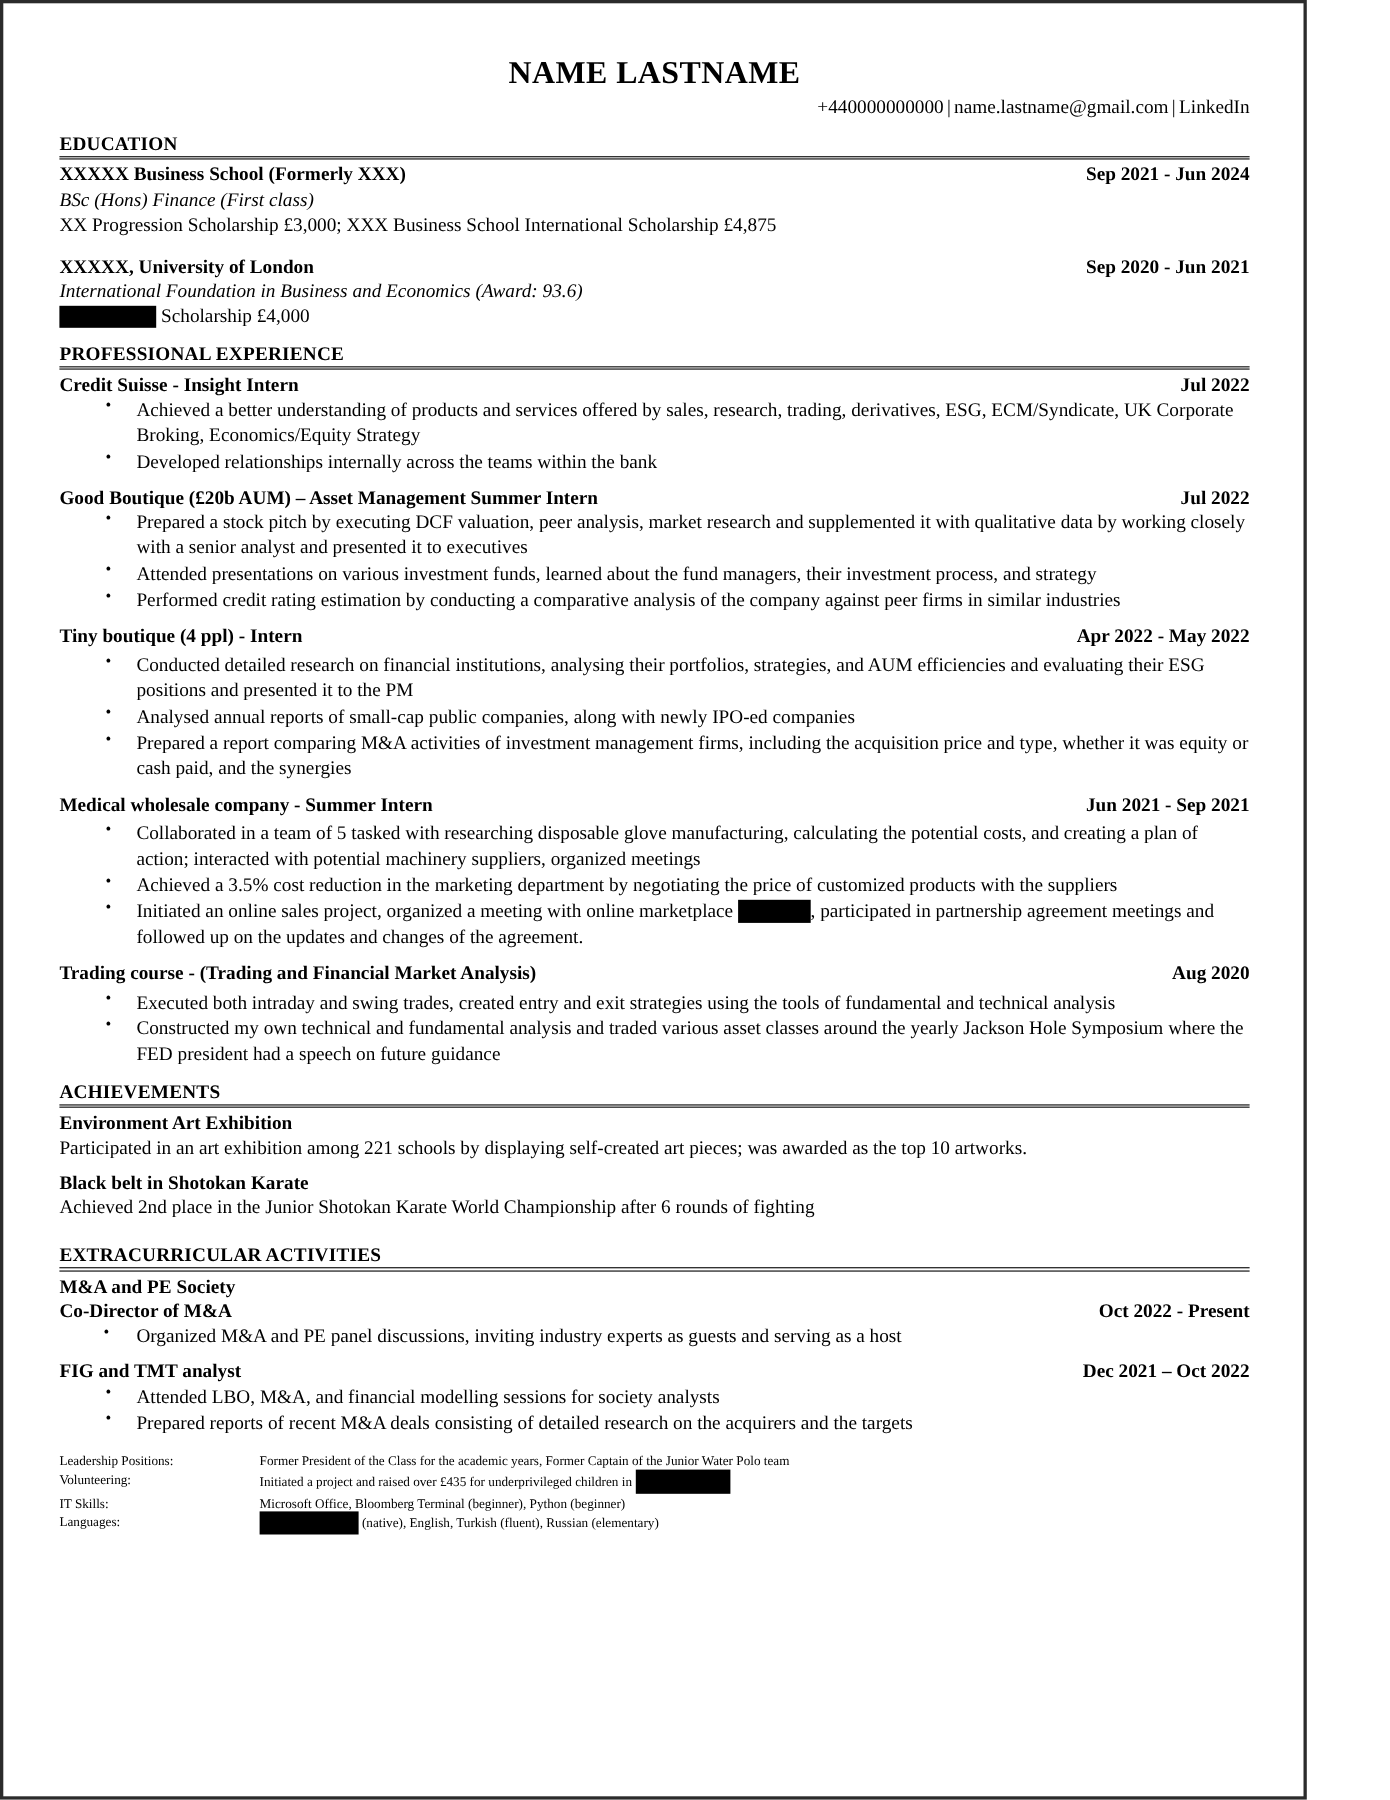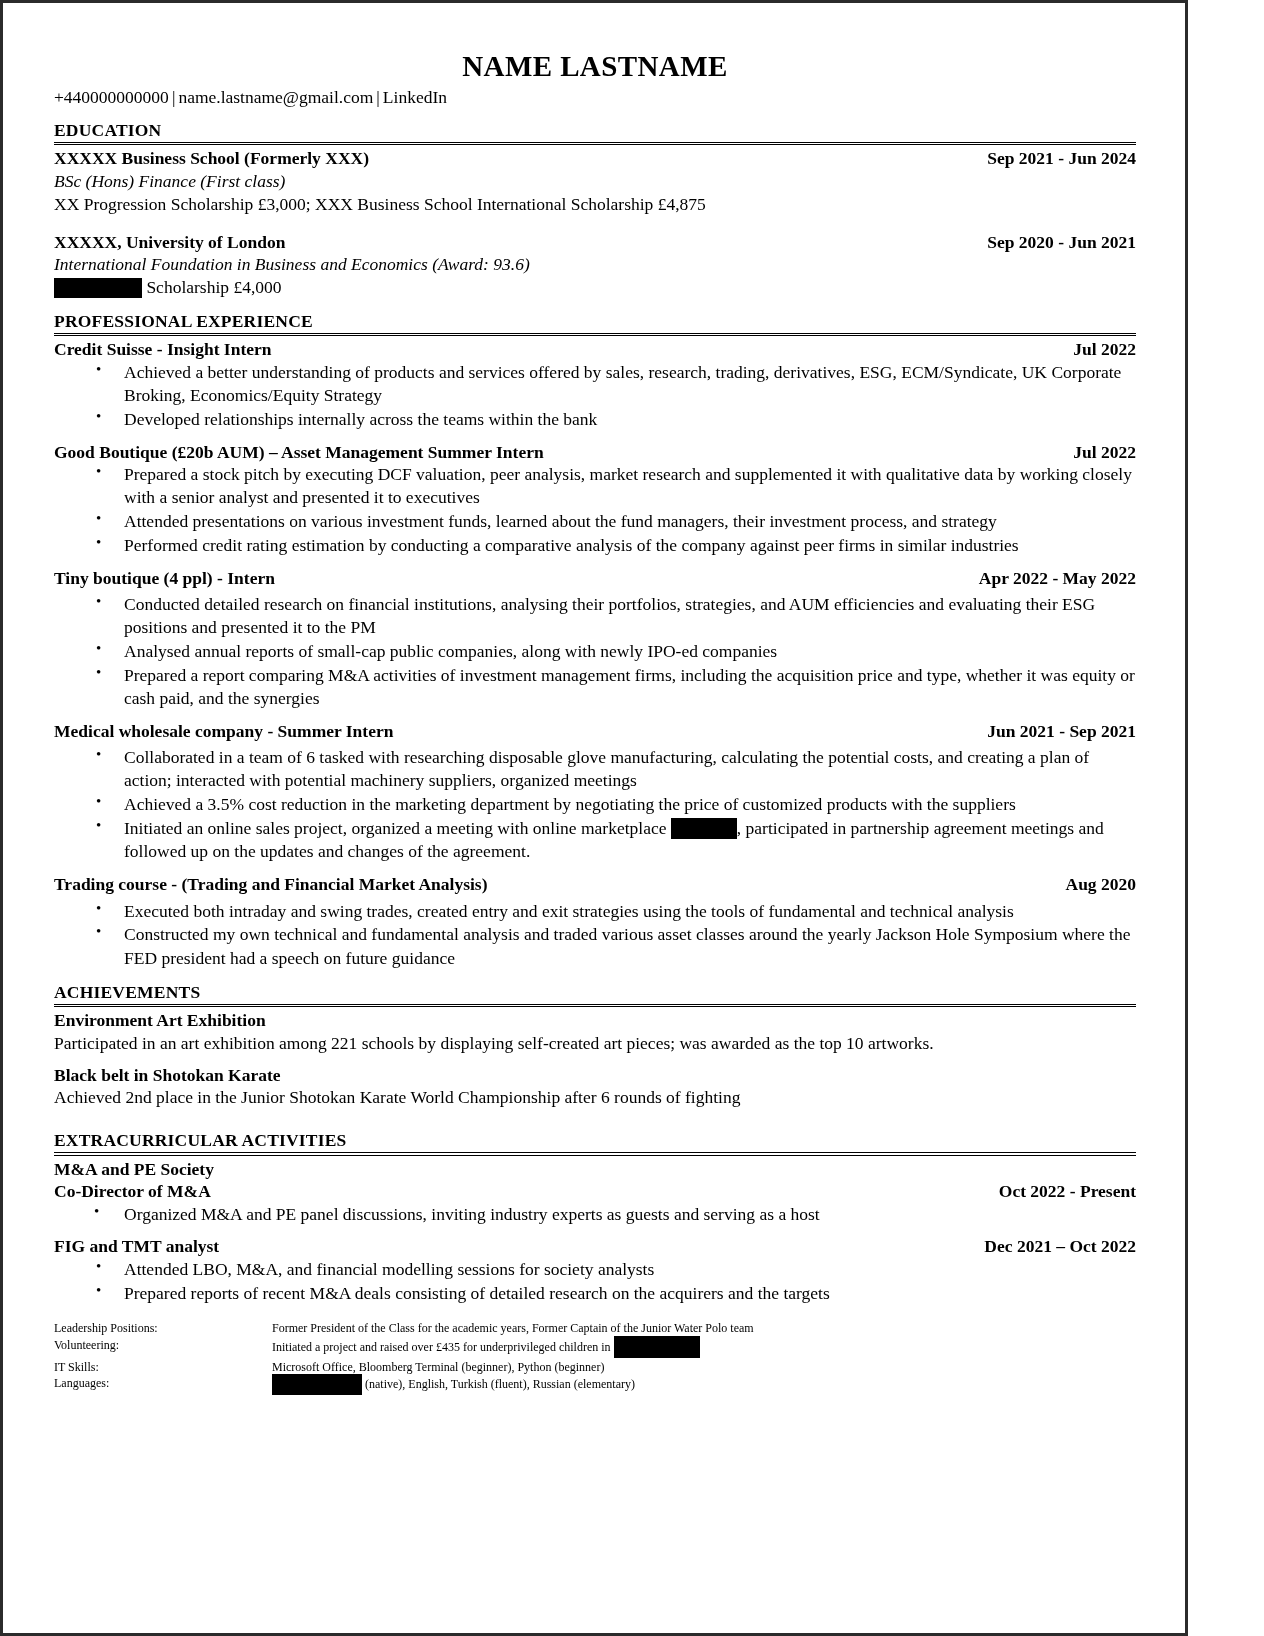--- a/index.html
+++ b/index.html
@@ -32,21 +32,21 @@
   
   .cv-name {
     text-align: center;
     font-size: 29px;
     font-weight: bold;
     letter-spacing: 0.4px;
     line-height: 1.1;
     margin: 22px 0 4px 0;
   }
   .cv-contact {
-    text-align: left;
+    text-align: right;
     font-size: 17.5px;
     line-height: 1.2;
     margin-bottom: 9px;
   }
   .sep { padding: 0 3px; }
 
   
   .section-head {
     font-size: 17.5px;
     font-weight: bold;
@@ -123,21 +123,21 @@
   .redact.w3 { width: 86px;  height: 22px; }
   .redact.w4 { width: 90px;  height: 21px; }
 
   
   .detail-row {
     display: flex;
     font-size: 12px;
     line-height: 1.36;
   }
   .detail-label { width: 182px; flex: 0 0 182px; }
-  .detail-value { flex: 1 1 auto; margin-left: 36px; }
+  .detail-value { flex: 1 1 auto; }
 </style>
 </head>
 <body>
 
 <div class="page">
   <div class="inner">
 
     <div class="cv-name">NAME LASTNAME</div>
     <div class="cv-contact">
       <span>+440000000000</span><span class="sep">|</span><span>name.lastname@gmail.com</span><span class="sep">|</span><span>LinkedIn</span>
@@ -214,21 +214,21 @@
 
     <div class="gap-sm"></div>
 
     <div>
       <div class="entry-row">
         <span class="entry-title">Medical wholesale company - Summer Intern</span>
         <span class="entry-date">Jun 2021 - Sep 2021</span>
       </div>
       <div class="gap-xs"></div>
       <ul class="bullets">
-        <li>Collaborated in a team of 6 tasked with researching disposable glove manufacturing, calculating the potential costs, and creating a plan of action; interacted with potential machinery suppliers, organized meetings</li>
+        <li>Collaborated in a team of 5 tasked with researching disposable glove manufacturing, calculating the potential costs, and creating a plan of action; interacted with potential machinery suppliers, organized meetings</li>
         <li>Achieved a 3.5% cost reduction in the marketing department by negotiating the price of customized products with the suppliers</li>
         <li>
           <span>Initiated an online sales project, organized a meeting with online marketplace</span>
           <span class="redact w2"></span><span>, participated in partnership agreement meetings and followed up on the updates and changes of the agreement.</span>
         </li>
       </ul>
     </div>
 
     <div class="gap-sm"></div>
 

